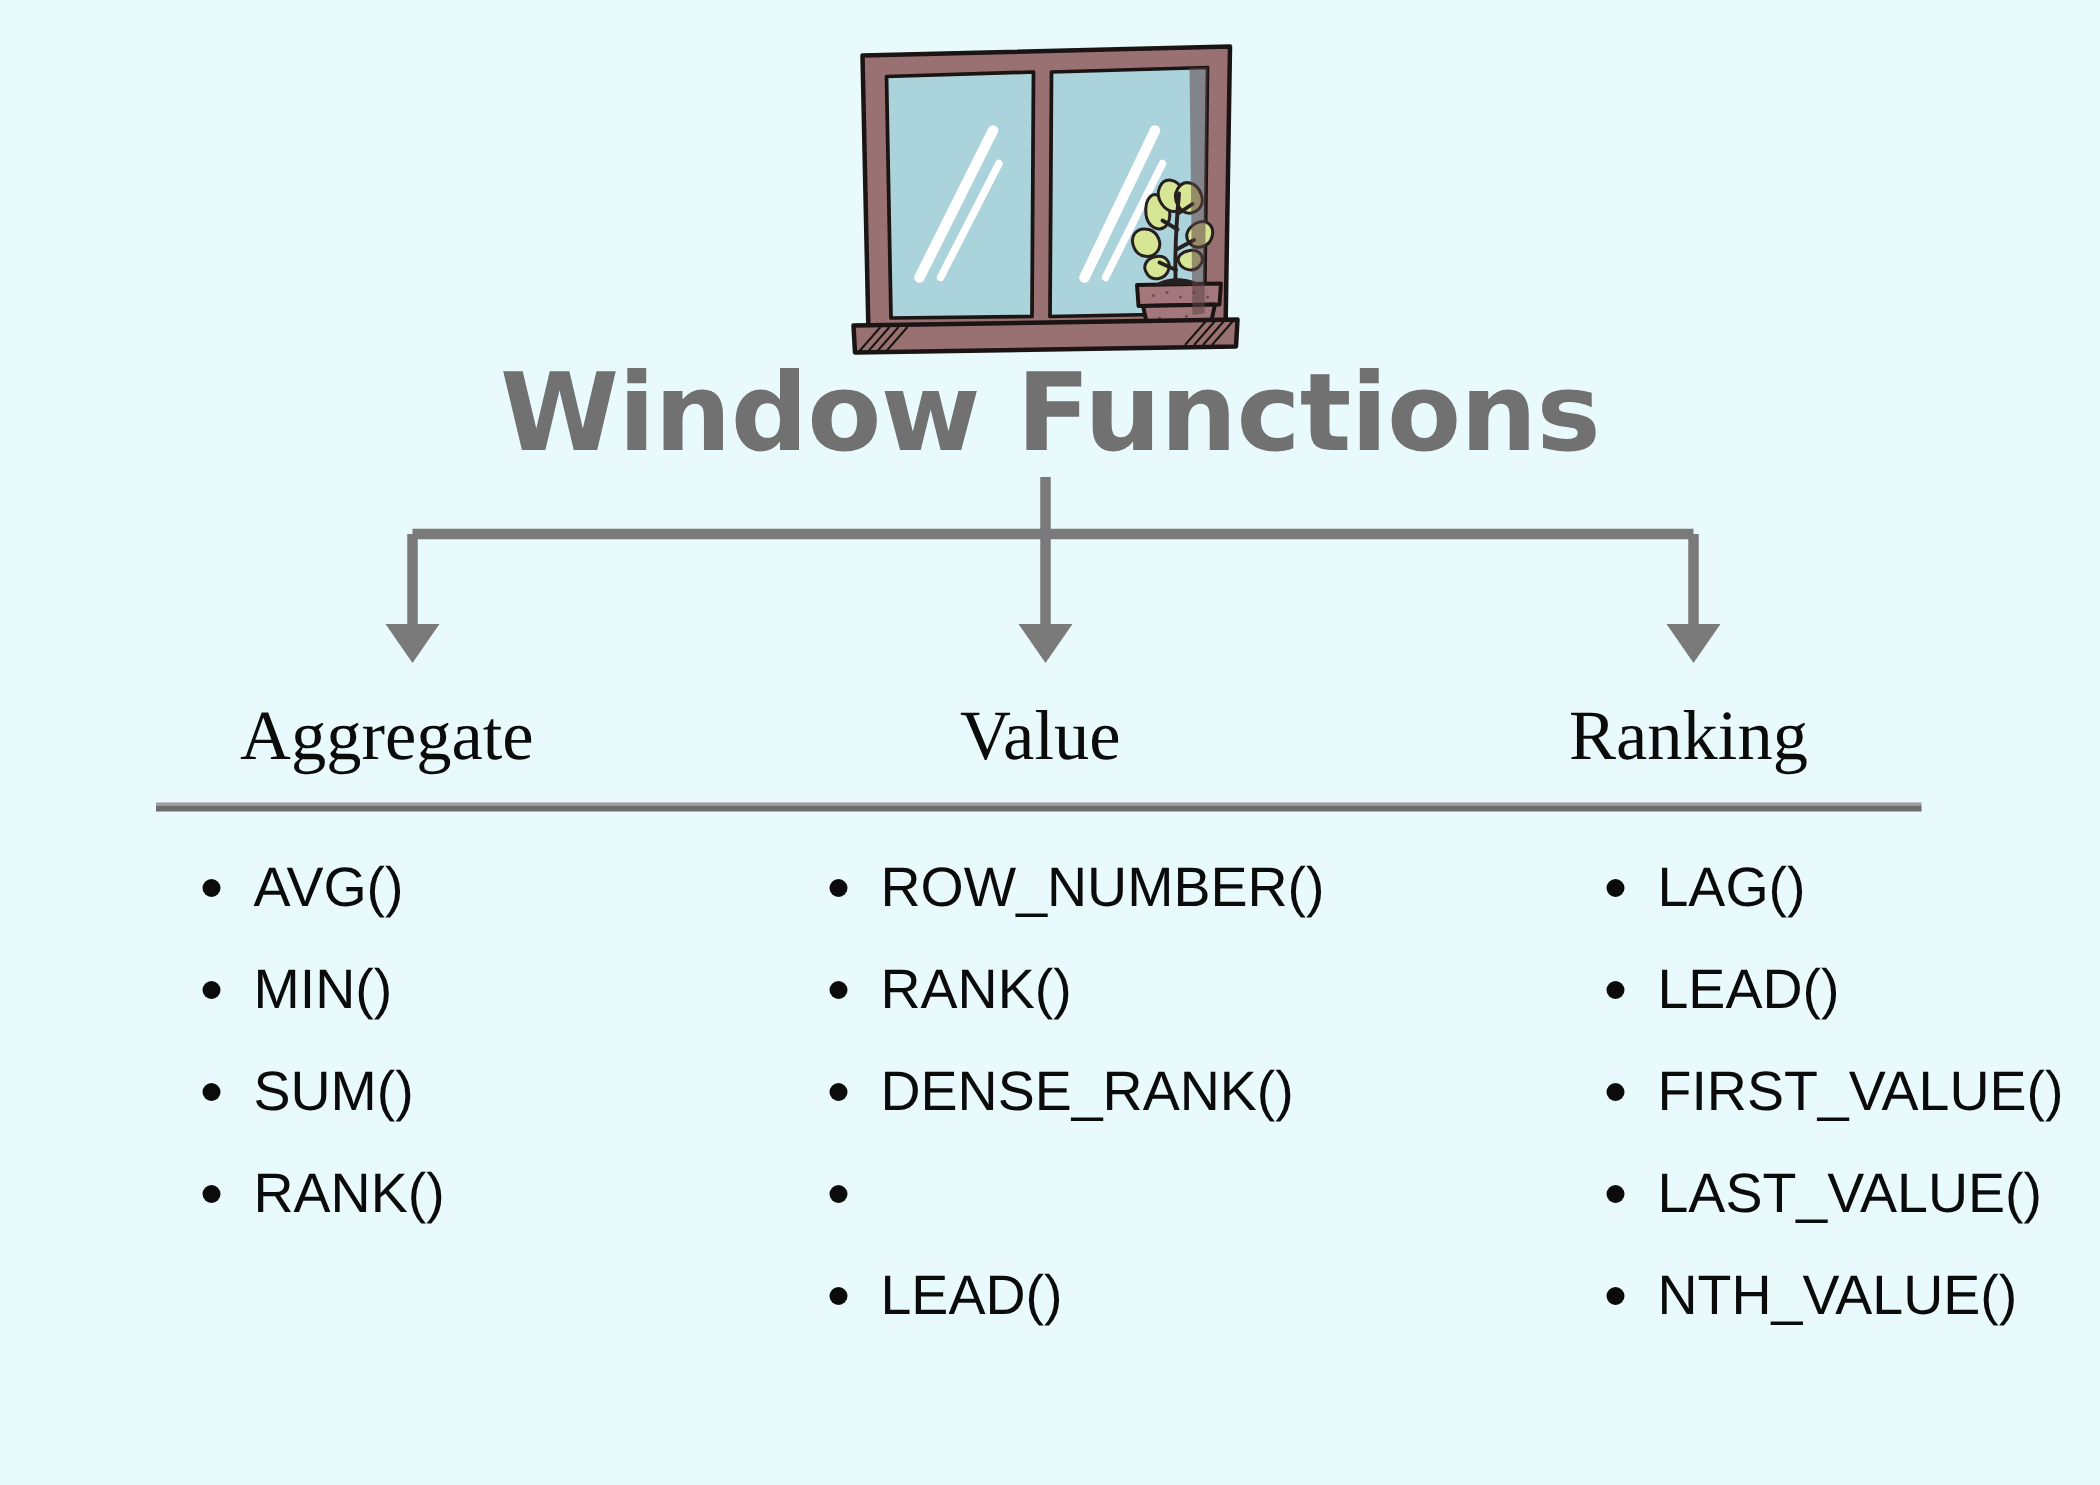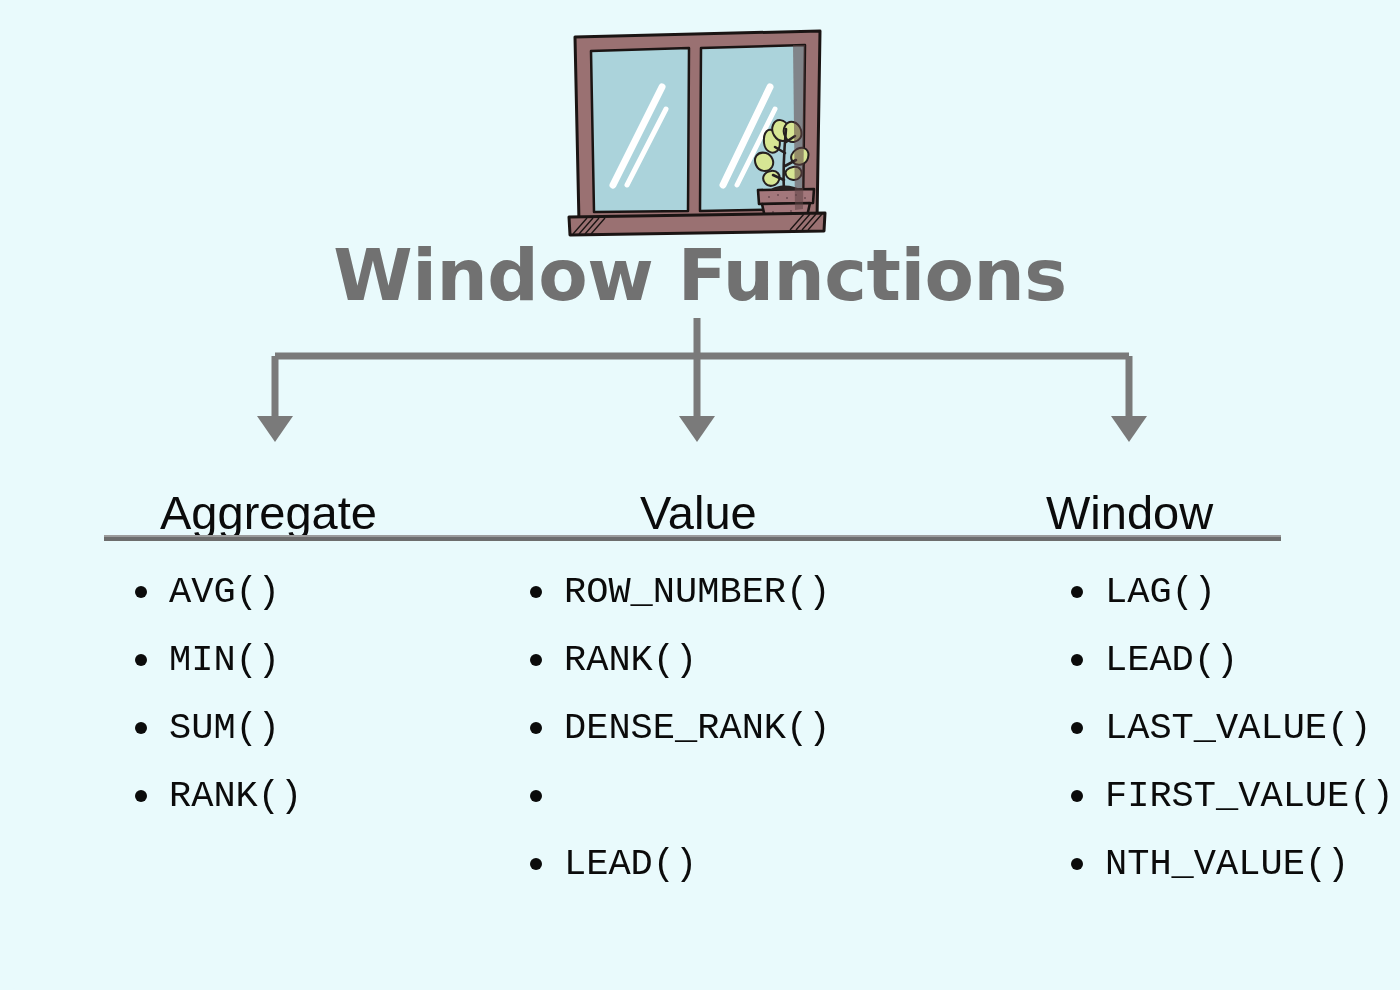--- a/index.html
+++ b/index.html
@@ -65,26 +65,25 @@
   .headers {
     position: absolute;
     left: 104px;
     top: 462px;
     width: 1180px;
     height: 62px;
   }
   .col-header {
     position: absolute;
     top: 0;
-    font-family: Liberation Sans, sans-serif;
+    font-family: Liberation Serif, serif;
     font-size: 47px;
     line-height: 58px;
     color: #0b0b0b;
     white-space: nowrap;
-    margin-top: 22px;
   }
   .col-header.h1 { left: 56px; }
   .col-header.h2 { left: 536px; }
   .col-header.h3 { left: 942px; }
 
   
   .divider {
     position: absolute;
     left: 104px;
     top: 535px;
@@ -112,34 +111,34 @@
     left: 0;
     top: 558px;
     width: 1400px;
     height: 340px;
   }
   .fn-column {
     position: absolute;
     top: 0;
   }
   .fn-column.c1 { left: 125px; }
-  .fn-column.c2 { left: 520px; }
+  .fn-column.c2 { left: 543px; }
   .fn-column.c3 { left: 1061px; }
 
   ul.fn-list {
     margin: 0;
     padding: 0;
     list-style: none;
   }
   ul.fn-list li {
     position: relative;
     height: 68px;
     line-height: 68px;
     padding-left: 44px;
-    font-family: Liberation Mono, monospace;
+    font-family: Liberation Sans, sans-serif;
     font-size: 37px;
     color: #0b0b0b;
     white-space: nowrap;
   }
   ul.fn-list li .bullet {
     position: absolute;
     left: 10px;
     top: 50%;
     margin-top: -6px;
     width: 12px;
@@ -257,21 +256,21 @@
         <polygon points="2,98 38,98 20,124"></polygon>
         <polygon points="424,98 460,98 442,124"></polygon>
         <polygon points="856,98 892,98 874,124"></polygon>
       </g>
     </svg>
   </div>
 
   <div class="headers">
     <div class="col-header h1">Aggregate</div>
     <div class="col-header h2">Value</div>
-    <div class="col-header h3">Window</div>
+    <div class="col-header h3">Ranking</div>
   </div>
 
   <div class="divider">
     <div class="rule-top"></div>
     <div class="rule-body"></div>
   </div>
 
   <div class="columns">
 
     <div class="fn-column c1">
@@ -324,25 +323,25 @@
         <li>
           <span class="bullet"></span>
           <span>LAG()</span>
         </li>
         <li>
           <span class="bullet"></span>
           <span>LEAD()</span>
         </li>
         <li>
           <span class="bullet"></span>
+          <span>FIRST_VALUE()</span>
+        </li>
+        <li>
+          <span class="bullet"></span>
           <span>LAST_VALUE()</span>
-        </li>
-        <li>
-          <span class="bullet"></span>
-          <span>FIRST_VALUE()</span>
         </li>
         <li>
           <span class="bullet"></span>
           <span>NTH_VALUE()</span>
         </li>
       </ul>
     </div>
 
   </div>
 </div>

